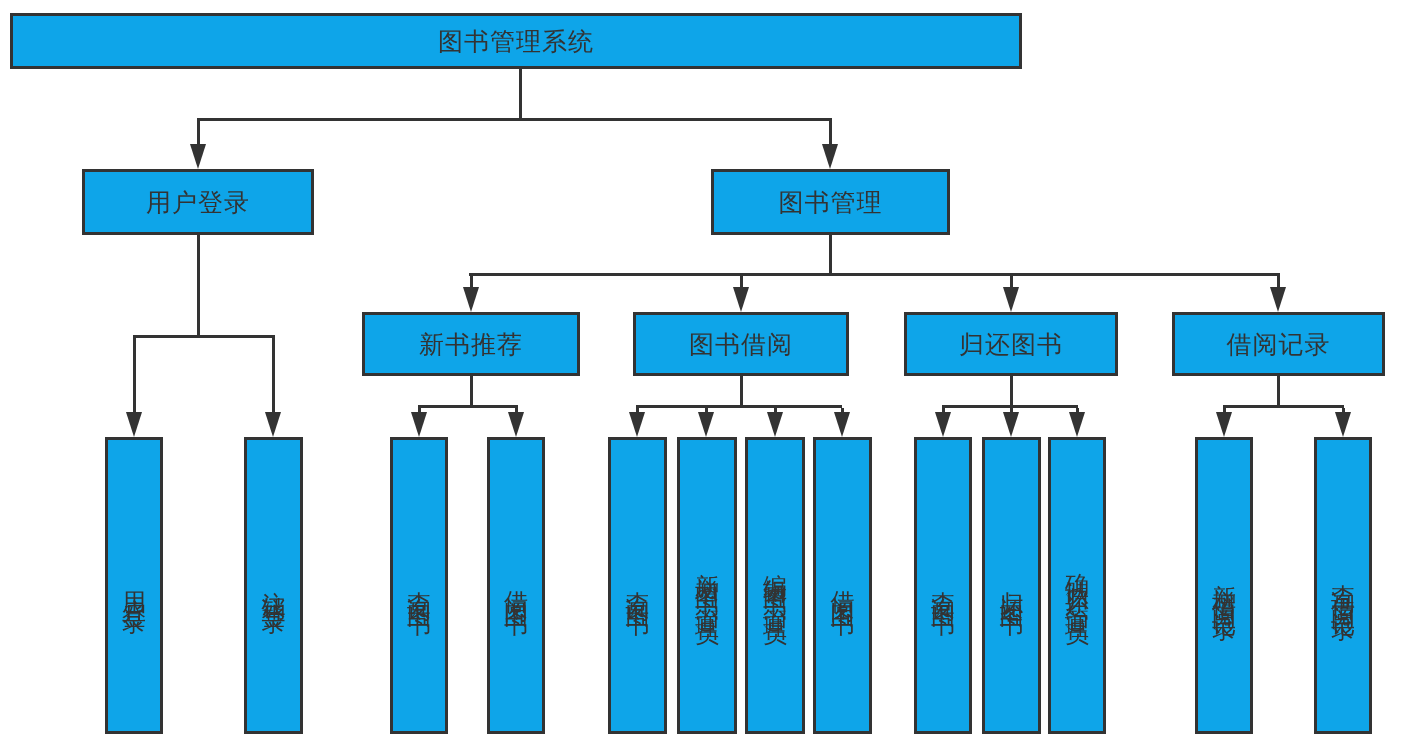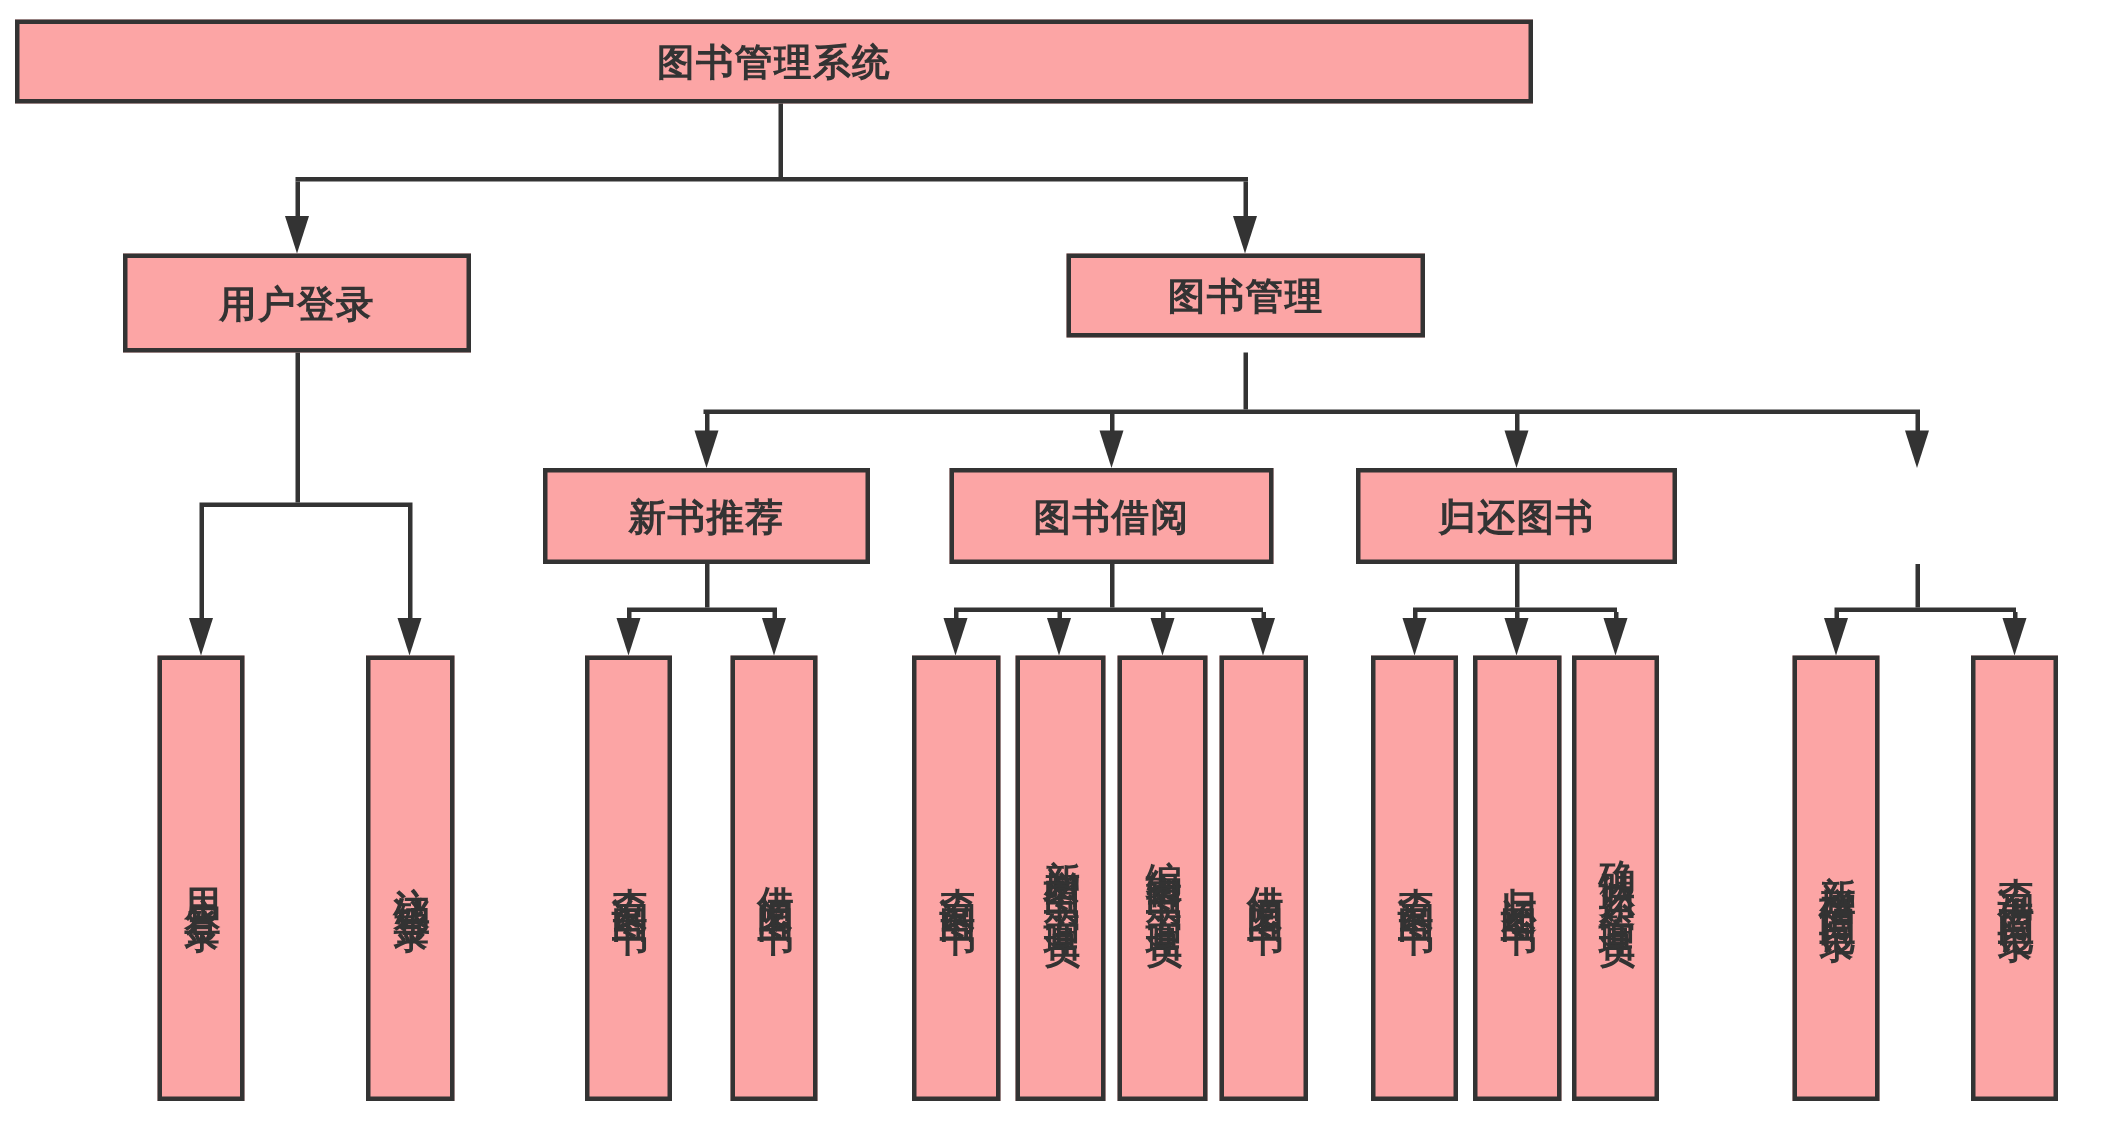--- a/index.html
+++ b/index.html
@@ -9,26 +9,25 @@
     width: 1405px;
     height: 747px;
     background: #ffffff;
     font-family: "Liberation Sans", sans-serif;
     overflow: hidden;
   }
   .node {
     position: absolute;
     box-sizing: border-box;
     border: 3px solid #333333;
-    background: #fca5a5;
+    background: #0ea5e9;
     color: #333333;
     display: flex;
     align-items: center;
     justify-content: center;
-    font-weight: bold;
   }
   .hlabel { font-size: 25px; letter-spacing: 1px; white-space: nowrap; }
   .leaf   { top: 437px; height: 297px; }
   .vtext {
     writing-mode: vertical-rl;
     text-orientation: mixed;
     font-size: 24px;
     letter-spacing: 7px;
     white-space: nowrap;
     color: #333333;
@@ -62,21 +61,21 @@
   <div class="line" style="left:519px; top:69px;  width:3px;  height:49px;"></div>
   <div class="line" style="left:197px; top:118px; width:635px; height:3px;"></div>
   <div class="line" style="left:197px; top:121px; width:3px;  height:25px;"></div>
   <div class="arrow" style="left:190px; top:144px;"></div>
   <div class="line" style="left:829px; top:121px; width:3px;  height:25px;"></div>
   <div class="arrow" style="left:822px; top:144px;"></div>
 
   <div class="node" style="left:82px; top:169px; width:232px; height:66px;">
     <span class="hlabel">用户登录</span>
   </div>
-  <div class="node" style="left:711px; top:169px; width:239px; height:56px;">
+  <div class="node" style="left:711px; top:169px; width:239px; height:66px;">
     <span class="hlabel">图书管理</span>
   </div>
 
   <div class="line" style="left:197px; top:235px; width:3px;   height:100px;"></div>
   <div class="line" style="left:133px; top:335px; width:142px; height:3px;"></div>
   <div class="line" style="left:133px; top:338px; width:3px;   height:75px;"></div>
   <div class="arrow" style="left:126px; top:412px;"></div>
   <div class="line" style="left:272px; top:338px; width:3px;   height:75px;"></div>
   <div class="arrow" style="left:265px; top:412px;"></div>
 
@@ -92,20 +91,23 @@
   <div class="arrow" style="left:1270px; top:287px;"></div>
 
   <div class="node" style="left:362px; top:312px; width:218px; height:64px;">
     <span class="hlabel">新书推荐</span>
   </div>
   <div class="node" style="left:633px; top:312px; width:216px; height:64px;">
     <span class="hlabel">图书借阅</span>
   </div>
   <div class="node" style="left:904px; top:312px; width:214px; height:64px;">
     <span class="hlabel">归还图书</span>
+  </div>
+  <div class="node" style="left:1172px; top:312px; width:213px; height:64px;">
+    <span class="hlabel">借阅记录</span>
   </div>
 
   <div class="line" style="left:470px; top:376px; width:3px;   height:29px;"></div>
   <div class="line" style="left:418px; top:405px; width:100px; height:3px;"></div>
   <div class="line" style="left:418px; top:408px; width:3px;   height:6px;"></div>
   <div class="arrow" style="left:411px; top:412px;"></div>
   <div class="line" style="left:515px; top:408px; width:3px;   height:6px;"></div>
   <div class="arrow" style="left:508px; top:412px;"></div>
 
   <div class="line" style="left:740px; top:376px; width:3px;   height:29px;"></div>

